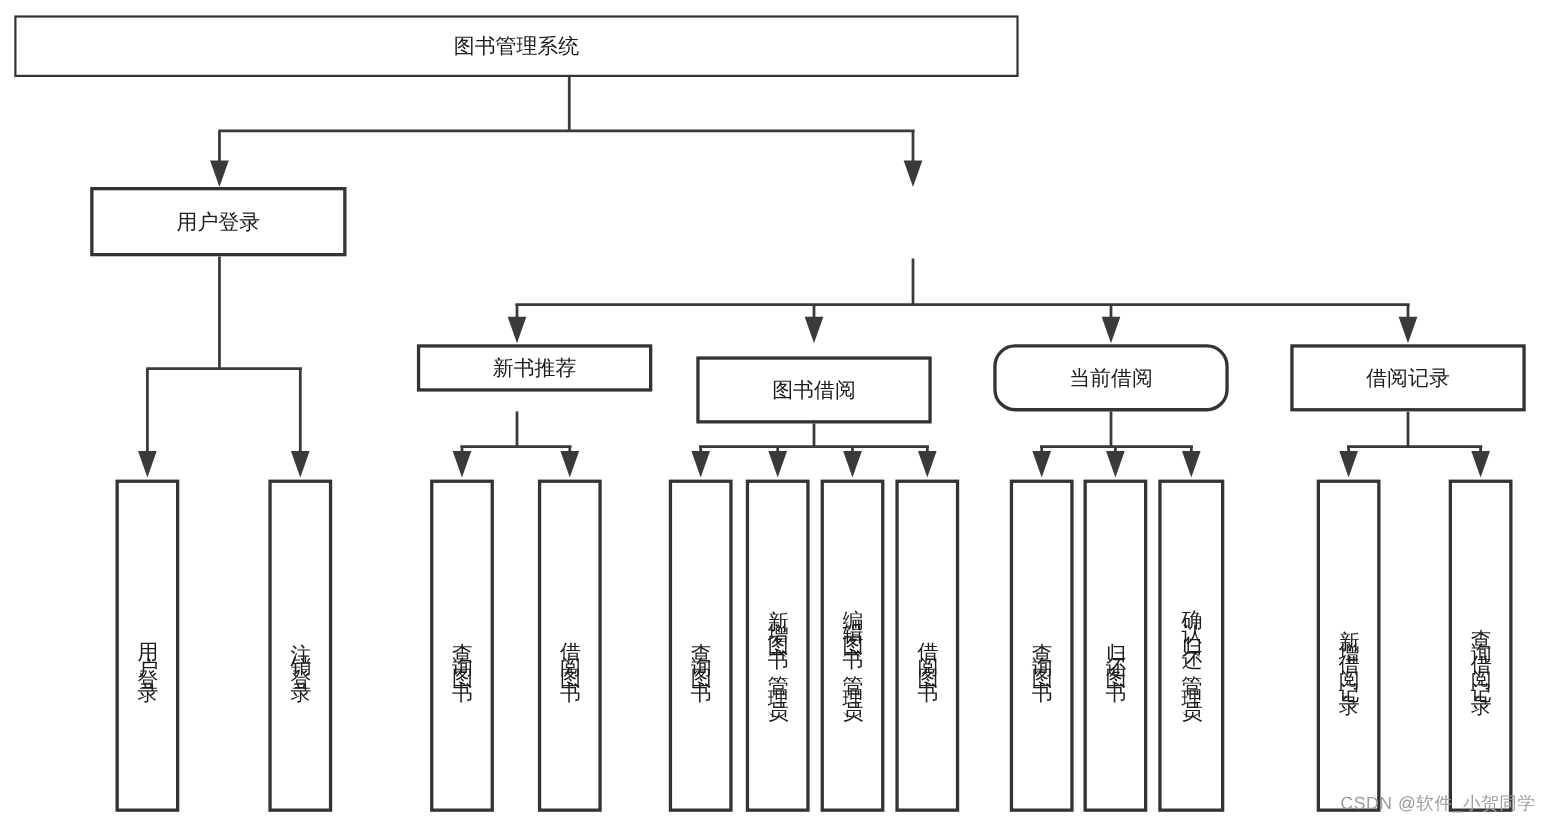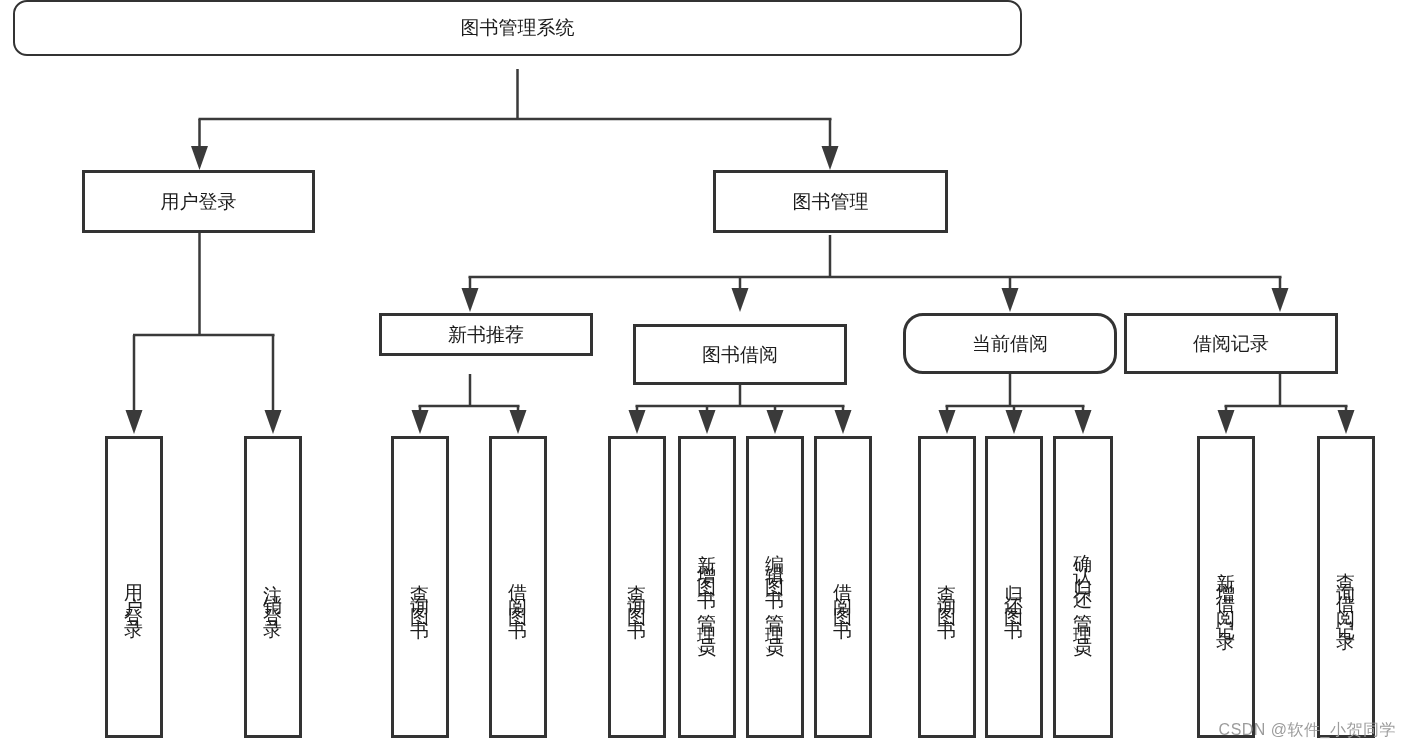--- a/index.html
+++ b/index.html
@@ -86,29 +86,28 @@
       <polygon points="698.5,410 715.5,410 707,434"></polygon>
       <polygon points="766.5,410 783.5,410 775,434"></polygon>
       <polygon points="834.5,410 851.5,410 843,434"></polygon>
       <polygon points="938.5,410 955.5,410 947,434"></polygon>
       <polygon points="1005.5,410 1022.5,410 1014,434"></polygon>
       <polygon points="1074.5,410 1091.5,410 1083,434"></polygon>
       <polygon points="1217.5,410 1234.5,410 1226,434"></polygon>
       <polygon points="1337.5,410 1354.5,410 1346,434"></polygon>
     </svg>
 
-  <div class="box root" style="left:13px; top:0; width:1009px; height:56px;border-radius:14px;">图书管理系统</div>
+  <div class="box root" style="left:13px; top:14px; width:913px; height:56px;">图书管理系统</div>
 
   <div class="box" style="left:82px; top:170px; width:233px; height:63px;">用户登录</div>
-  <div class="box" style="left:713px; top:170px; width:235px; height:63px;">图书管理</div>
 
   <div class="box" style="left:363px; top:313px; width:214px; height:43px;margin-left:16px;">新书推荐</div>
   <div class="box" style="left:633px; top:324px; width:214px; height:61px;">图书借阅</div>
   <div class="box" style="left:903px; top:313px; width:214px; height:61px;border-radius:20px;">当前借阅</div>
-  <div class="box" style="left:1124px; top:313px; width:214px; height:61px;">借阅记录</div>
+  <div class="box" style="left:1173px; top:313px; width:214px; height:61px;">借阅记录</div>
 
   <div class="vbox" style="left:105px; top:436px; width:58px; height:302px;">
     <span class="vlabel">用户登录</span>
   </div>
   <div class="vbox" style="left:244px; top:436px; width:58px; height:302px;">
     <span class="vlabel">注销登录</span>
   </div>
 
   <div class="vbox" style="left:391px; top:436px; width:58px; height:302px;">
     <span class="vlabel">查询图书</span>

